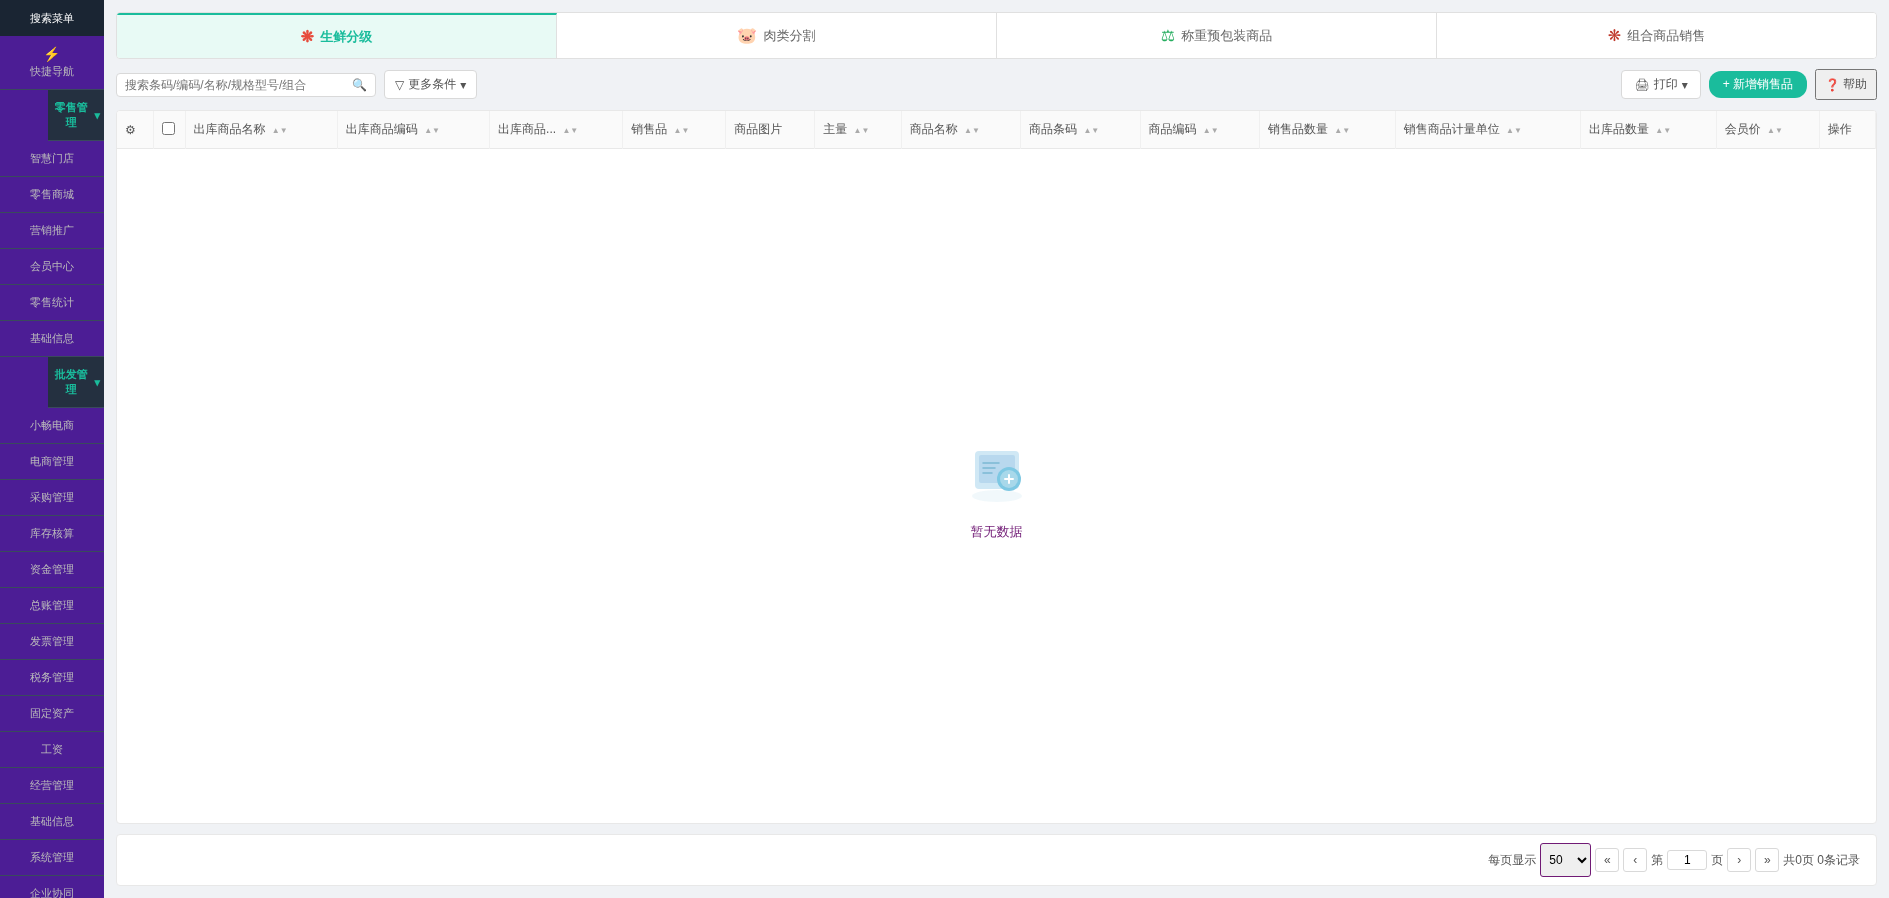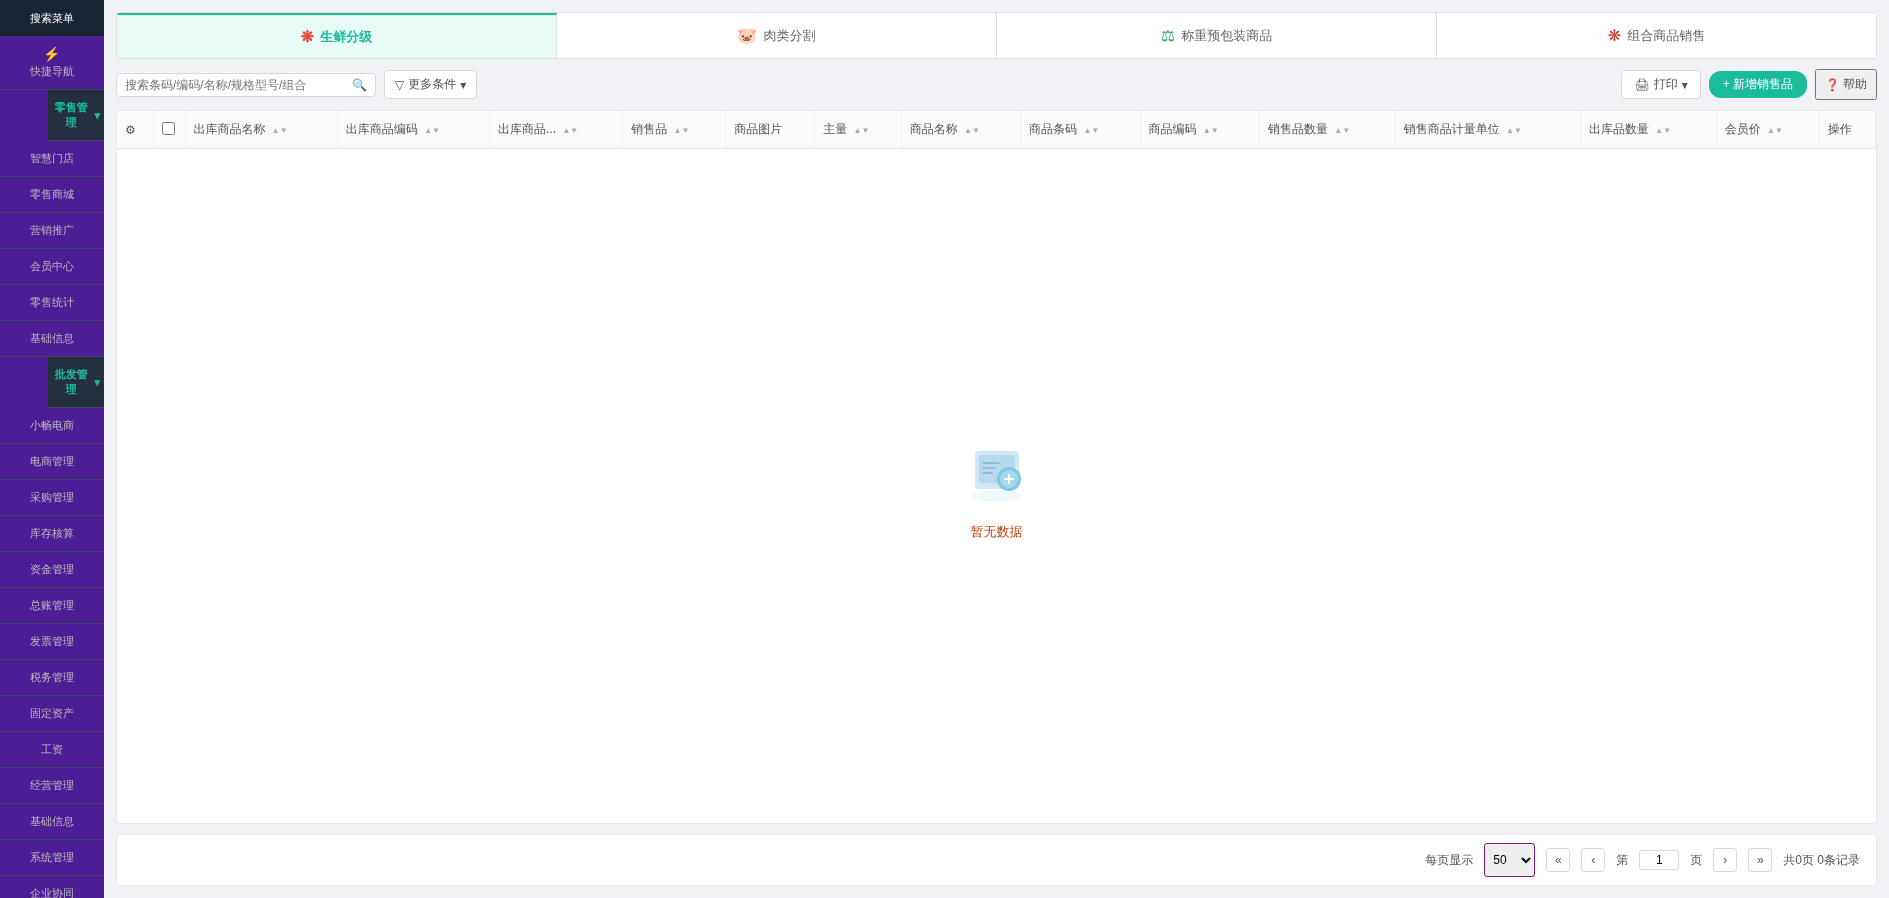--- a/index.html
+++ b/index.html
@@ -258,32 +258,32 @@
       flex-direction: column;
       align-items: center;
       justify-content: center;
       padding: 60px 0;
     }
     .empty-icon {
       width: 80px;
       height: 80px;
       margin-bottom: 12px;
     }
-    .empty-text { color: #c2410c; font-size: 13px; font-family: Liberation Serif, serif; }
+    .empty-text { color: #701a75; font-size: 13px; font-family: Liberation Serif, serif; }
 
     
     .pagination-bar {
       background: #fff;
       border: 1px solid #e8e8e8;
       border-radius: 4px;
       padding: 8px 16px;
       display: flex;
       align-items: center;
       justify-content: flex-end;
-      gap: 11px;
+      gap: 4px;
       font-size: 12px;
       color: #555;
       flex-shrink: 0;
     }
     .pagination-bar select {
       padding: 8px 4px;
       border: 1px solid #701a75;
       border-radius: 3px;
       font-size: 12px;
     }

